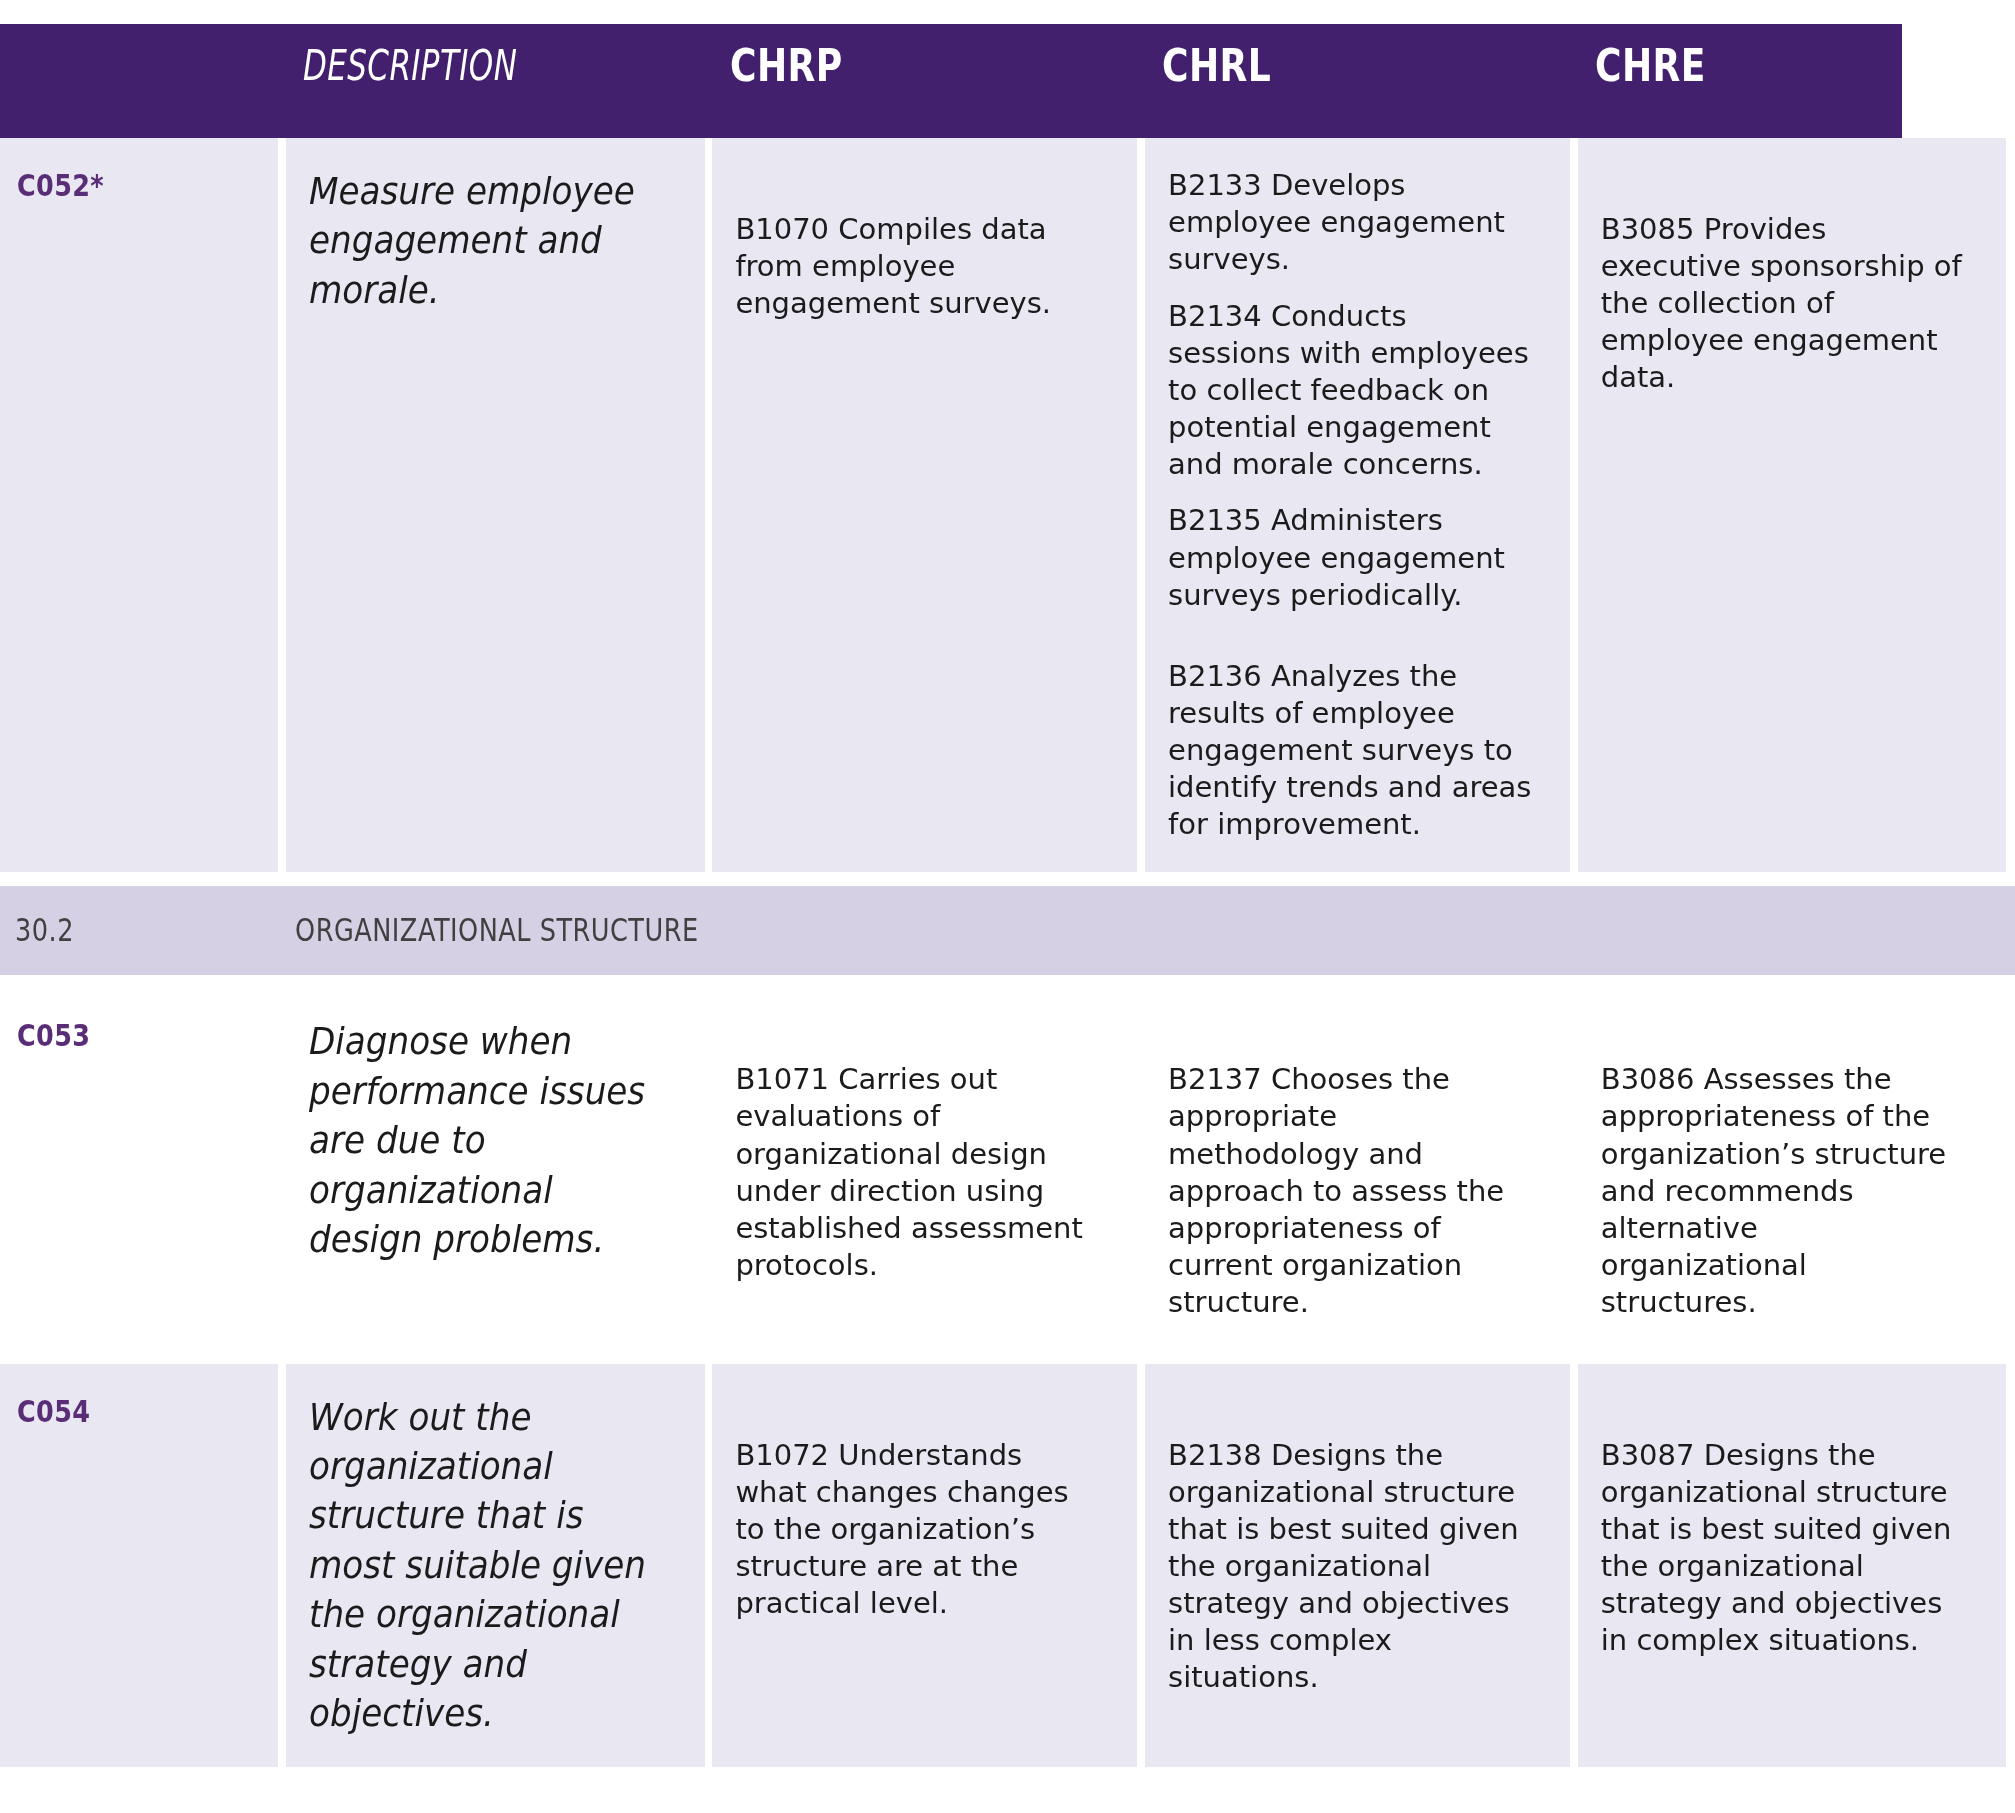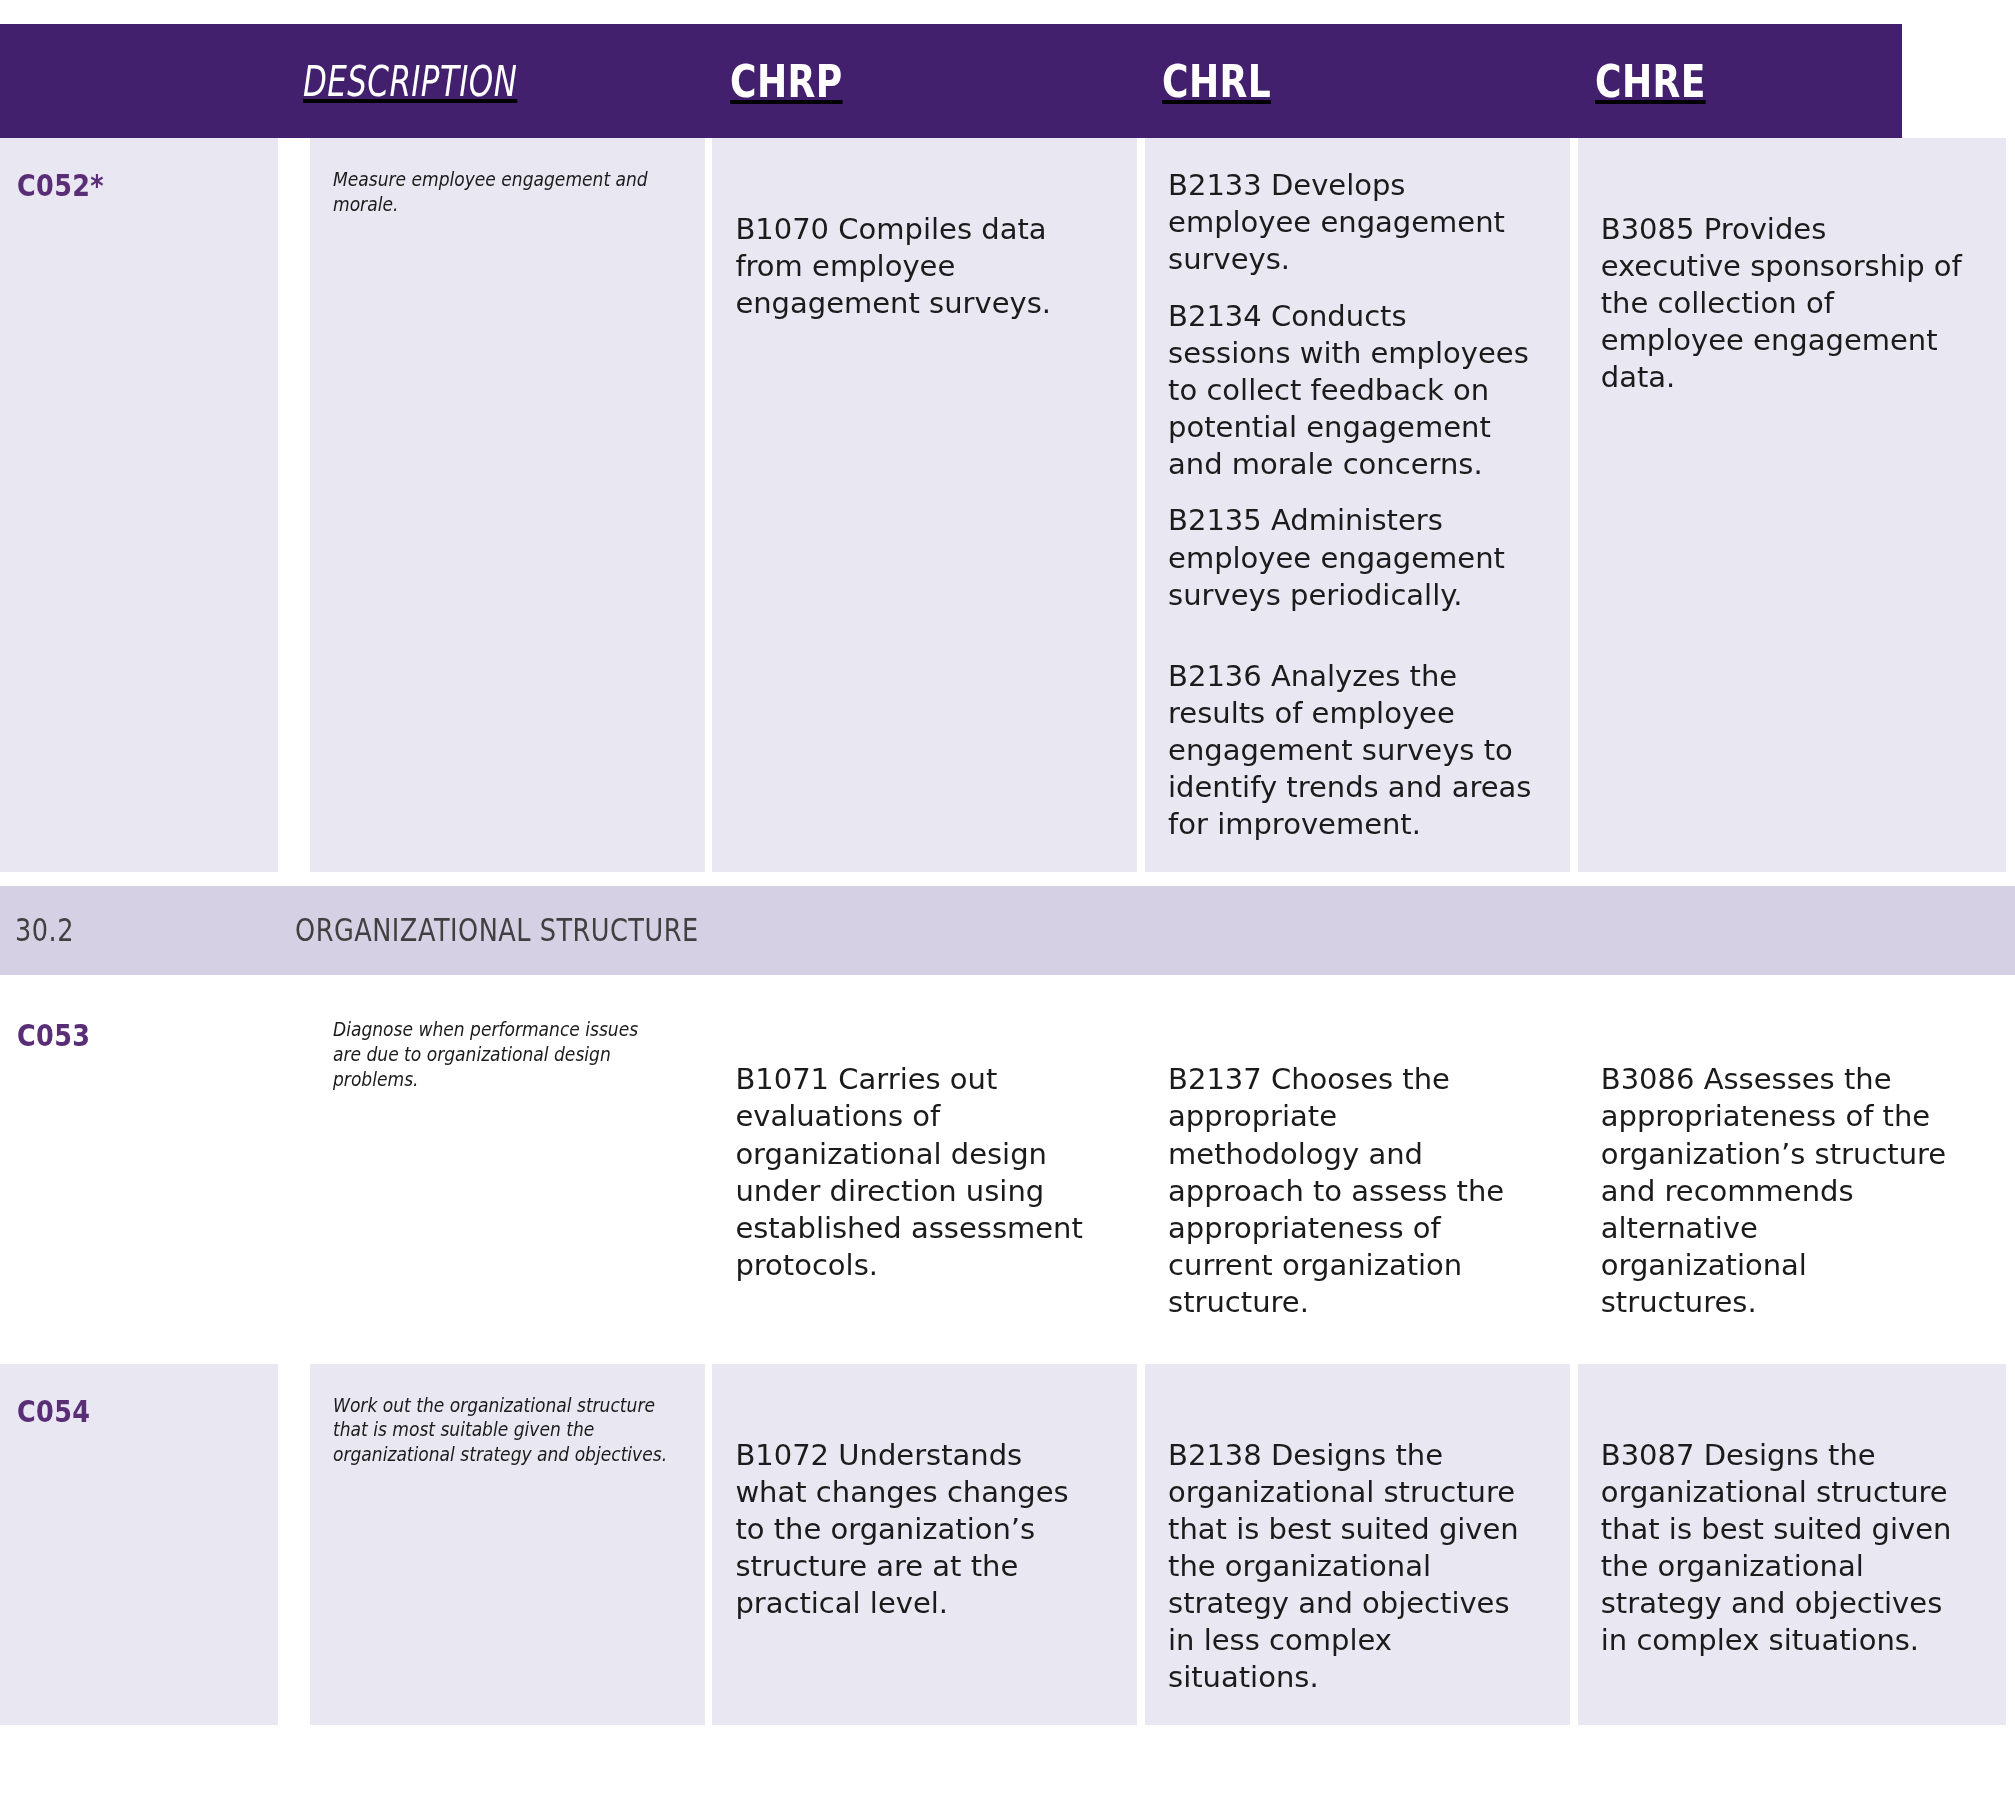--- a/index.html
+++ b/index.html
@@ -23,22 +23,21 @@
   .row {
     display: grid;
     grid-template-columns: 278px 7.7px 419px 7.7px 425px 7.7px 425px 7.7px 428px;
     width: 2015px;
   }
 
   
   .header-row {
     background: transparent;
     height: 138px;
-    padding-top: 24px;
-    text-decoration: underline;
+    padding-top: 8px;
   }
   .header-band {
     position: absolute;
     left: 0;
     top: 24px;
     width: 1902px;
     height: 114px;
     background: #42206E;
   }
   .header-cells {
@@ -94,24 +93,23 @@
     white-space: nowrap;
   }
   .code-cell .code-txt {
     display: inline-block;
     transform: scaleX(0.85);
     transform-origin: left center;
   }
 
   .desc-cell {
     font-style: italic;
-    font-size: 19px;
+    font-size: 38px;
     line-height: 1.30;
     color: #1b1b1b;
-    margin-left: 24px;
   }
   .desc-cell .desc-txt {
     display: block;
     transform: scaleX(0.90);
     transform-origin: left top;
     width: 111%;
   }
 
   .b-list p { margin: 0 0 19.3px 0; }
   .b-list p:last-child { margin-bottom: 0; margin-top: 44px; }

